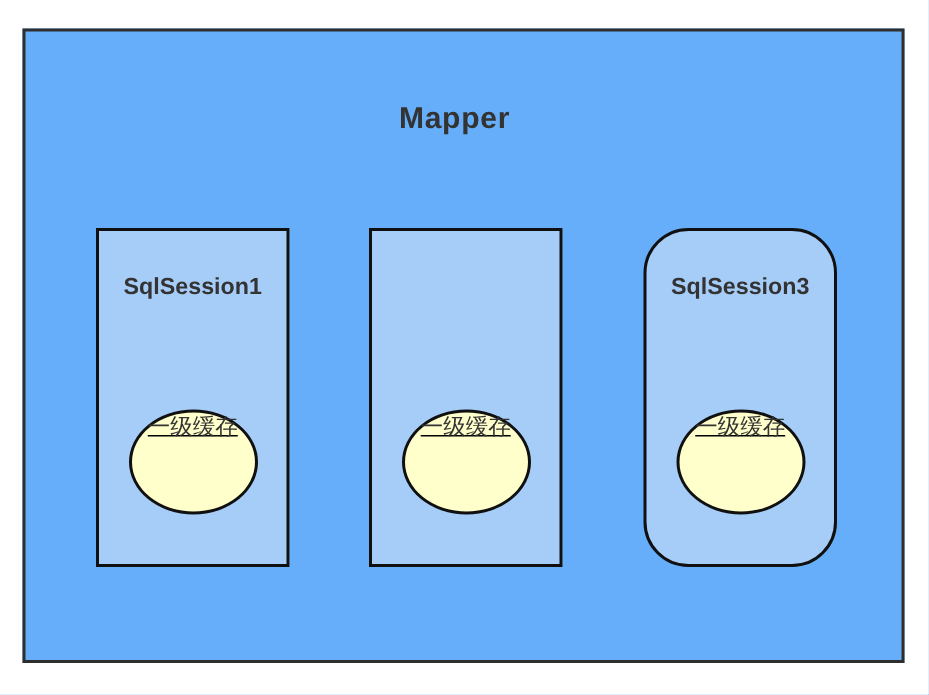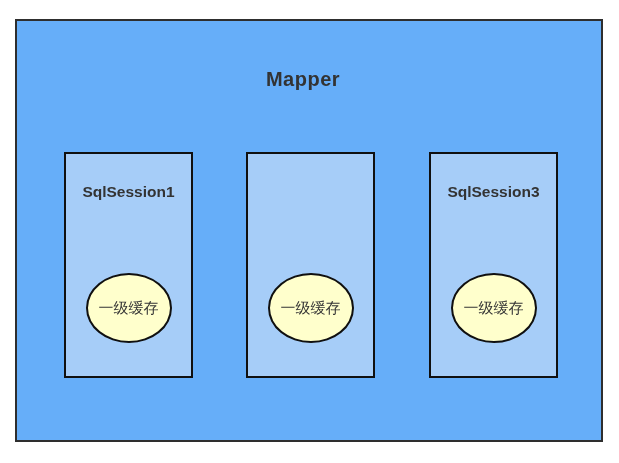--- a/index.html
+++ b/index.html
@@ -48,21 +48,21 @@
     position: absolute;
     top: 131px; 
     width: 129px;
     height: 226px;
     background: var(--session-fill);
     border: 2px solid var(--inner-border);
     padding-left: 44px;
   }
   .session-box.s1 { left: 47px;  }  
   .session-box.s2 { left: 229px; }  
-  .session-box.s3 { left: 412px; }  
+  .session-box.s3 { left: 412px; border-radius: 30px; }  
   .session-label {
     position: absolute;
     left: 0;
     right: 0;
     top: 29px;
     text-align: center;
     font-size: 15.5px;
     font-weight: bold;
     color: var(--text);
   }
@@ -70,22 +70,23 @@
     position: absolute;
     top: 119px;
     left: 50%;
     transform: translateX(-50%);
     width: 86px;
     height: 70px;
     background: var(--cache-fill);
     border: 2px solid var(--inner-border);
     border-radius: 50%;
     display: flex;
-    align-items: center;
+    align-items: flex-start;
     justify-content: center;
+    text-decoration: underline;
   }
   .cache-label {
     font-size: 15px;
     color: var(--text);
     white-space: nowrap;
   }
 </style>
 </head>
 <body>
 

